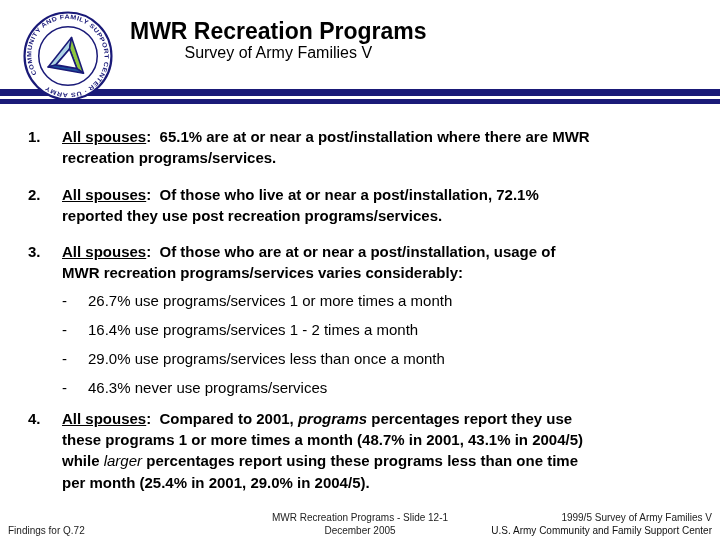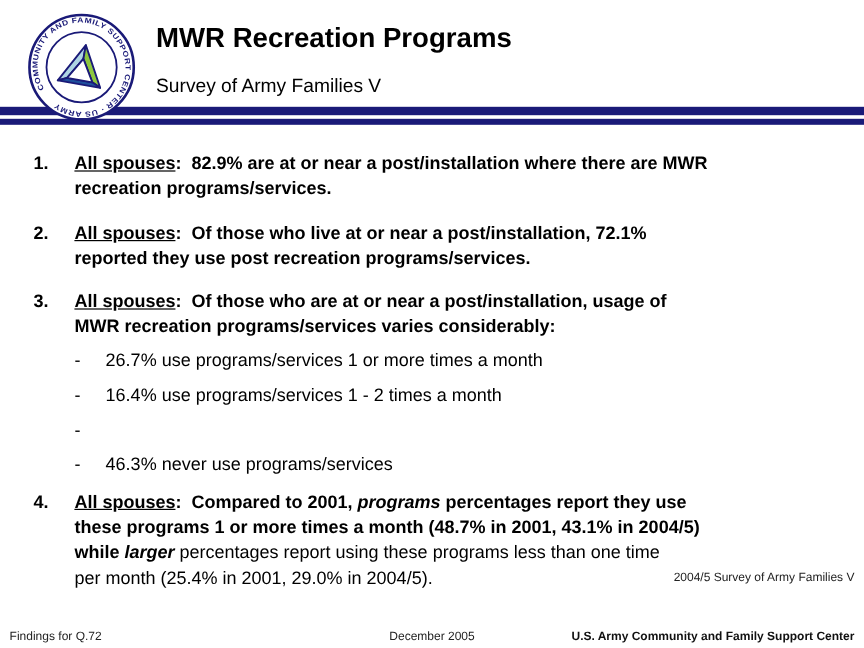--- a/index.html
+++ b/index.html
@@ -7,23 +7,23 @@
     position:relative; width:720px; height:540px; background:#ffffff;
     font-family:"Liberation Sans", sans-serif; color:#000; overflow:hidden;
   }
   
   .rule { position:absolute; left:0; right:0; background:#1a1a78; z-index:1; }
   .rule-thick { top:89px; height:7px; }
   .rule-thin  { top:99px; height:5px; }
   
   .seal { position:absolute; left:12px; top:5px; width:112px; height:112px; z-index:2; }
   
-  .title-block { position:absolute; left:130px; top:18px; z-index:2; }
+  .title-block { position:absolute; left:130px; top:18px; z-index:2;text-align:center; }
   .slide-title { font-size:23px; font-weight:bold; letter-spacing:0; line-height:1.15; }
-  .slide-subtitle { font-size:16px; font-weight:normal; margin-top:20px; }
+  .slide-subtitle { font-size:16px; font-weight:normal; margin-top:0; }
   
   .findings { position:absolute; left:28px; top:126px; width:676px; }
   .list-item { display:flex; margin-bottom:15px; }
   .item-number { width:34px; flex:0 0 34px; font-weight:bold; font-size:15px; line-height:1.42; }
   .item-text { flex:1; font-size:15px; line-height:1.42; white-space:pre-wrap; }
   .subitems { margin-top:2px; margin-bottom:6px; padding-left:34px; }
   .subitem { display:flex; font-size:15px; font-weight:normal; line-height:29px; }
   .sub-dash { width:26px; flex:0 0 26px; }
   .item-text .seg { white-space:pre-wrap; }
   
@@ -31,21 +31,21 @@
     position:absolute; left:8px; bottom:4px; font-size:10px; color:#222;
   }
   .footer-center {
     position:absolute; left:0; right:0; bottom:3px; text-align:center;
     font-size:10px; color:#222; line-height:13px;
   }
   .footer-right {
     position:absolute; right:8px; bottom:3px; text-align:right;
     font-size:10px; color:#222; line-height:13px;
   }
-  .footer-bold { font-weight:bold; color:#111;margin-top:36px; }
+  .footer-bold { font-weight:normal; color:#111; }
 </style>
 </head>
 <body>
 
 <div class="slide">
 
   <div class="rule rule-thick"></div>
   <div class="rule rule-thin"></div>
 
   <svg class="seal" viewBox="0 0 134 134" aria-hidden="true">
@@ -69,21 +69,21 @@
   </svg>
 
   <div class="title-block">
     <div class="slide-title">MWR Recreation Programs</div>
     <div class="slide-subtitle">Survey of Army Families V</div>
   </div>
 
   <div class="findings">
       <div class="list-item">
         <div class="item-number">1.</div>
-        <div class="item-text"><span class="seg" style="font-weight: bold; text-decoration: underline;">All spouses</span><span class="seg" style="font-weight: bold;">:  82.9% are at or near a post/installation where there are MWR
+        <div class="item-text"><span class="seg" style="font-weight: bold; text-decoration: underline;">All spouses</span><span class="seg" style="font-weight: bold;">:  65.1% are at or near a post/installation where there are MWR
 recreation programs/services.</span></div>
       </div>
       <div class="list-item">
         <div class="item-number">2.</div>
         <div class="item-text"><span class="seg" style="font-weight: bold; text-decoration: underline;">All spouses</span><span class="seg" style="font-weight: bold;">:  Of those who live at or near a post/installation, 72.1%
 reported they use post recreation programs/services.</span></div>
       </div>
       <div class="list-item" style="margin-bottom: 0px;">
         <div class="item-number">3.</div>
         <div class="item-text"><span class="seg" style="font-weight: bold; text-decoration: underline;">All spouses</span><span class="seg" style="font-weight: bold; text-align: right;">:  Of those who are at or near a post/installation, usage of
@@ -93,37 +93,39 @@
         <div class="subitem">
           <div class="sub-dash">-</div>
           <div>26.7% use programs/services 1 or more times a month</div>
         </div>
         <div class="subitem">
           <div class="sub-dash">-</div>
           <div>16.4% use programs/services 1 - 2 times a month</div>
         </div>
         <div class="subitem">
           <div class="sub-dash">-</div>
+          <div>29.0% use programs/services less than once a month</div>
         </div>
         <div class="subitem">
           <div class="sub-dash">-</div>
           <div>46.3% never use programs/services</div>
         </div>
       </div>
       <div class="list-item">
         <div class="item-number">4.</div>
         <div class="item-text"><span class="seg" style="font-weight: bold; text-decoration: underline;">All spouses</span><span class="seg" style="font-weight: bold;">:  Compared to 2001, </span><span class="seg" style="font-weight: bold; font-style: italic;">programs</span><span class="seg" style="font-weight: bold;"> percentages report they use
 these programs 1 or more times a month (48.7% in 2001, 43.1% in 2004/5)
-while </span><span class="seg" style="font-weight: bold; font-style: italic; margin-top: 48px;">larger</span><span class="seg" style="font-weight: normal; margin-top: 33px;"> percentages report using these programs less than one time
+while </span><span class="seg" style="font-weight: normal; font-style: italic; margin-top: 48px;">larger</span><span class="seg" style="font-weight: bold; margin-top: 33px;"> percentages report using these programs less than one time
 per month (25.4% in 2001, 29.0% in 2004/5).</span></div>
       </div>
     </div>
 
   <div class="footer-left">Findings for Q.72</div>
   <div class="footer-center">
+    <div>MWR Recreation Programs - Slide 12-1</div>
     <div>December 2005</div>
   </div>
   <div class="footer-right">
-    <div>2004/5 Survey of Army Families V</div>
+    <div>1999/5 Survey of Army Families V</div>
     <div class="footer-bold">U.S. Army Community and Family Support Center</div>
   </div>
 
 </div>
 
 </body></html>

